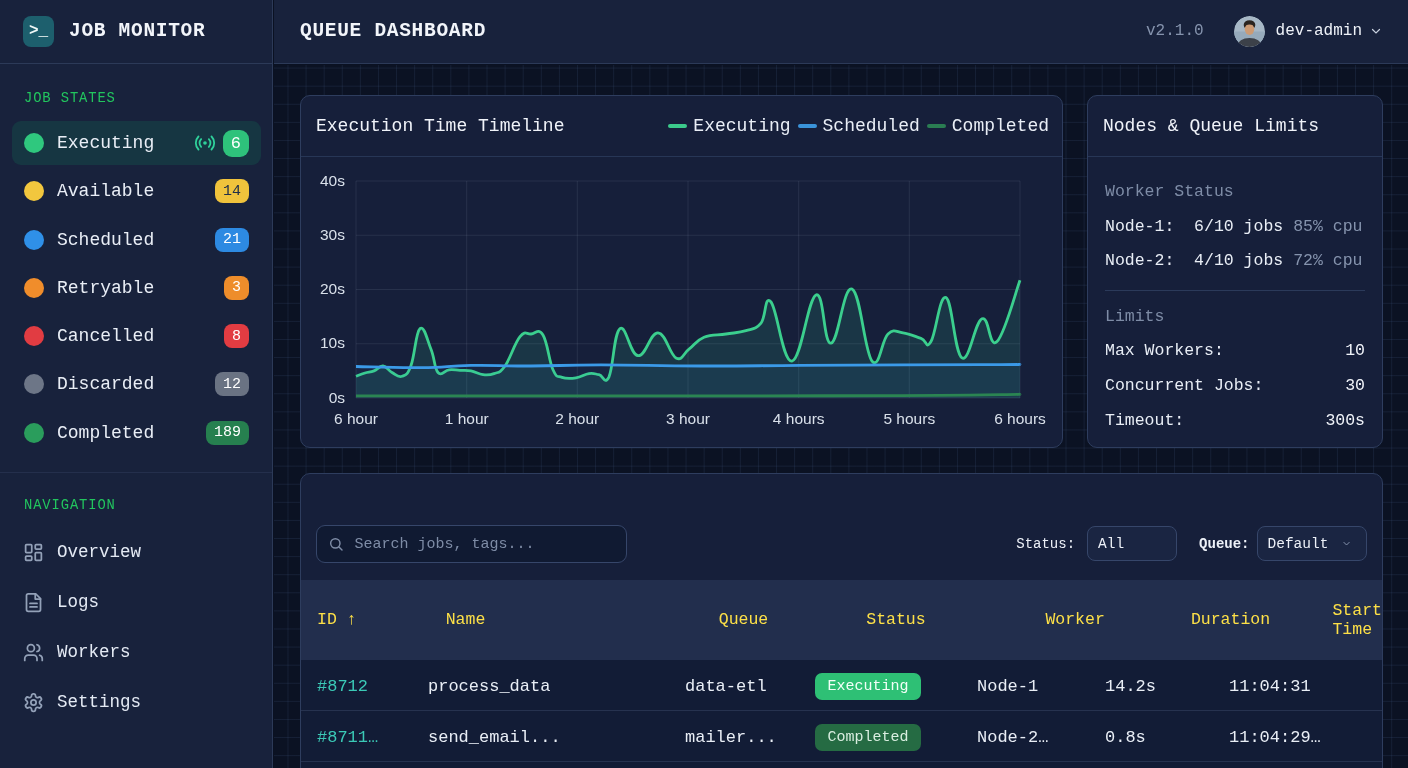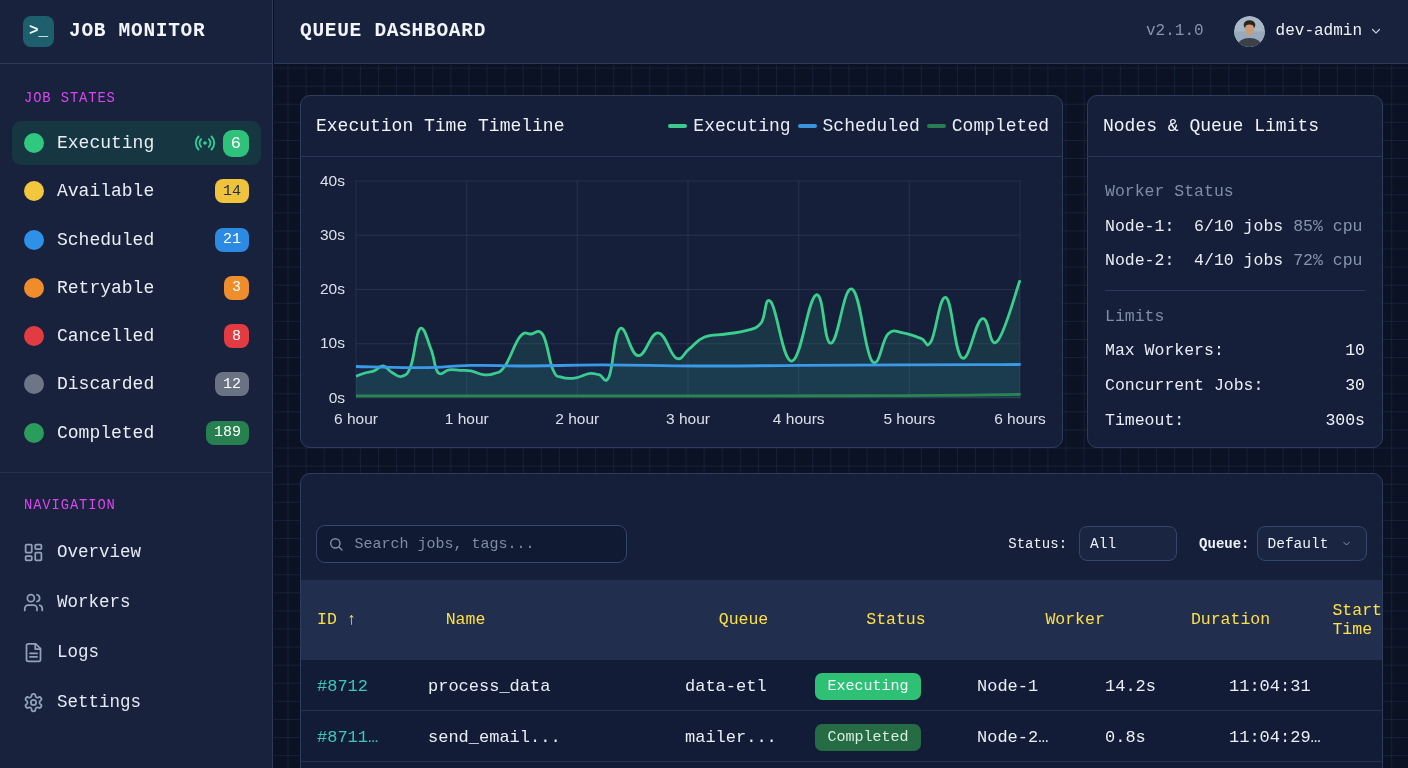--- a/index.html
+++ b/index.html
@@ -5,21 +5,21 @@
 html,body { width:1408px; height:768px; overflow:hidden; }
 body { background:#0a1122; font-family:"Liberation Mono", monospace; color:#e9eef6; position:relative; }
 
 
 .sidebar { position:absolute; left:0; top:0; width:273px; height:768px;
   background:#18223c; border-right:1px solid #2c3a58; }
 .logo-row { height:63.5px; border-bottom:1.5px solid #2c3a58; display:flex; align-items:center; padding-left:23px; }
 .logo-icon { width:31px; height:31px; border-radius:8px; background:#1d5f6d;
   color:#f0f8f7; font-size:16px; font-weight:bold; display:flex; align-items:center; justify-content:center; }
 .logo-text { margin-left:15px; font-size:19.5px; font-weight:bold; letter-spacing:0.7px; color:#f2f5fa; }
-.side-label { font-size:13.8px; letter-spacing:0.9px; color:#d946ef; padding-left:24px; }
+.side-label { font-size:13.8px; letter-spacing:0.9px; color:#22c55e; padding-left:24px; }
 .states { position:absolute; top:121px; left:12px; right:11px; }
 .state-item { height:44px; margin-bottom:4.3px; display:flex; align-items:center; padding:0 12px; border-radius:9px; }
 .state-item.active { background:#163642; }
 .dot { width:20px; height:20px; border-radius:50%; margin-right:13px; flex:none; }
 .state-name { font-size:18px; color:#e9eef6; flex:1; }
 .badge { font-size:15px; padding:3.5px 8px; border-radius:8px; color:#fff; }
 .badge.big { font-size:17px; padding:4px 8px; border-radius:9px; }
 .nav { position:absolute; top:527px; left:0; width:100%; }
 .nav-item { height:50px; display:flex; align-items:center; padding-left:23px; }
 .nav-item svg { width:21px; height:21px; stroke:#93a1b8; fill:none; stroke-width:2; stroke-linecap:round; stroke-linejoin:round; }
@@ -161,21 +161,21 @@
     <div class="controls">
       <div class="search">
         <svg width="16" height="16" viewBox="0 0 24 24" fill="none" stroke="#7e8ca6" stroke-width="2.2" stroke-linecap="round">
             <circle cx="11" cy="11" r="7"></circle>
             <line x1="16.5" y1="16.5" x2="21" y2="21"></line>
           </svg>
         Search jobs, tags...
       </div>
       <div class="filters">
         <span class="flabel">Status:</span>
-        <div class="select" style="width:98px; margin-left:12px;gap:36px;">
+        <div class="select" style="width:90px; margin-left:12px;gap:36px;">
             <span class="sv" style="flex:1">All</span>
           <svg viewBox="0 0 24 24" fill="none" stroke="#8a97b1" stroke-width="2.5" stroke-linecap="round">
               <path d="M5 9 l7 7 7-7"></path>
             </svg>
         </div>
         <span class="flabel" style="margin-left:22px;font-weight:bold;">Queue:</span>
         <div class="select" style="width:110px; margin-left:7px;">
             <span class="sv" style="flex:1">Default</span>
           <svg viewBox="0 0 24 24" fill="none" stroke="#8a97b1" stroke-width="2.5" stroke-linecap="round">
               <path d="M5 9 l7 7 7-7"></path>
@@ -281,35 +281,35 @@
       <svg viewBox="0 0 24 24">
           <rect x="3" y="3" width="7" height="9" rx="1"></rect>
           <rect x="14" y="3" width="7" height="5" rx="1"></rect>
           <rect x="14" y="12" width="7" height="9" rx="1"></rect>
           <rect x="3" y="16" width="7" height="5" rx="1"></rect>
         </svg>
       <span class="nav-name">Overview</span>
     </div>
     <div class="nav-item">
       <svg viewBox="0 0 24 24">
+          <path d="M14.5 2H6a2 2 0 0 0-2 2v16a2 2 0 0 0 2 2h12a2 2 0 0 0 2-2V7.5L14.5 2z"></path>
+          <path d="M14 2v6h6"></path>
+          <line x1="8" y1="13" x2="16" y2="13"></line>
+          <line x1="8" y1="17" x2="16" y2="17"></line>
+        </svg>
+      <span class="nav-name">Logs</span>
+    </div>
+    <div class="nav-item">
+      <svg viewBox="0 0 24 24">
           <path d="M16 21v-2a4 4 0 0 0-4-4H6a4 4 0 0 0-4 4v2"></path>
           <circle cx="9" cy="7" r="4"></circle>
           <path d="M22 21v-2a4 4 0 0 0-3-3.87"></path>
           <path d="M16 3.13a4 4 0 0 1 0 7.75"></path>
         </svg>
       <span class="nav-name">Workers</span>
-    </div>
-    <div class="nav-item">
-      <svg viewBox="0 0 24 24">
-          <path d="M14.5 2H6a2 2 0 0 0-2 2v16a2 2 0 0 0 2 2h12a2 2 0 0 0 2-2V7.5L14.5 2z"></path>
-          <path d="M14 2v6h6"></path>
-          <line x1="8" y1="13" x2="16" y2="13"></line>
-          <line x1="8" y1="17" x2="16" y2="17"></line>
-        </svg>
-      <span class="nav-name">Logs</span>
     </div>
     <div class="nav-item">
       <svg viewBox="0 0 24 24">
           <path d="M12.22 2h-.44a2 2 0 0 0-2 2v.18a2 2 0 0 1-1 1.73l-.43.25a2 2 0 0 1-2 0l-.15-.08a2 2 0 0 0-2.73.73l-.22.38a2 2 0 0 0 .73 2.73l.15.1a2 2 0 0 1 1 1.72v.51a2 2 0 0 1-1 1.74l-.15.09a2 2 0 0 0-.73 2.73l.22.38a2 2 0 0 0 2.73.73l.15-.08a2 2 0 0 1 2 0l.43.25a2 2 0 0 1 1 1.73V20a2 2 0 0 0 2 2h.44a2 2 0 0 0 2-2v-.18a2 2 0 0 1 1-1.73l.43-.25a2 2 0 0 1 2 0l.15.08a2 2 0 0 0 2.73-.73l.22-.39a2 2 0 0 0-.73-2.73l-.15-.08a2 2 0 0 1-1-1.74v-.5a2 2 0 0 1 1-1.74l.15-.09a2 2 0 0 0 .73-2.73l-.22-.38a2 2 0 0 0-2.73-.73l-.15.08a2 2 0 0 1-2 0l-.43-.25a2 2 0 0 1-1-1.73V4a2 2 0 0 0-2-2z"></path>
           <circle cx="12" cy="12" r="3"></circle>
         </svg>
       <span class="nav-name">Settings</span>
     </div>
   </div>
 </div>

